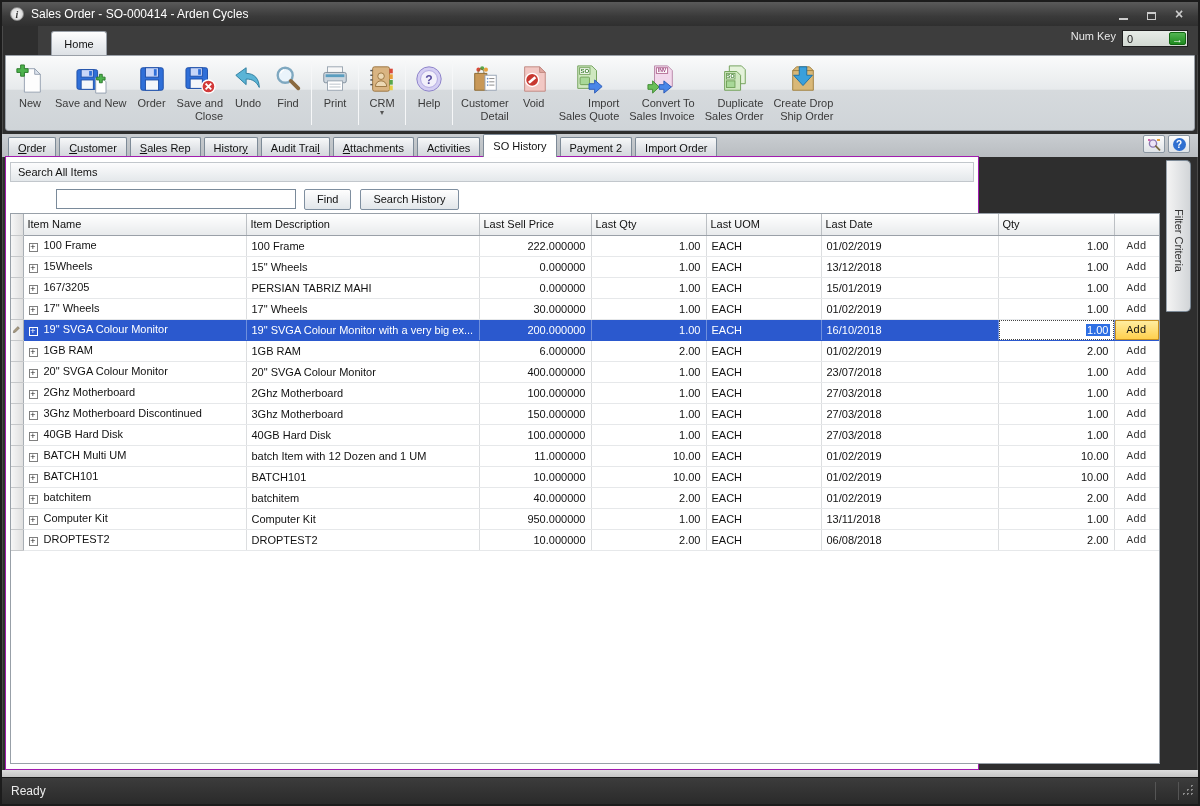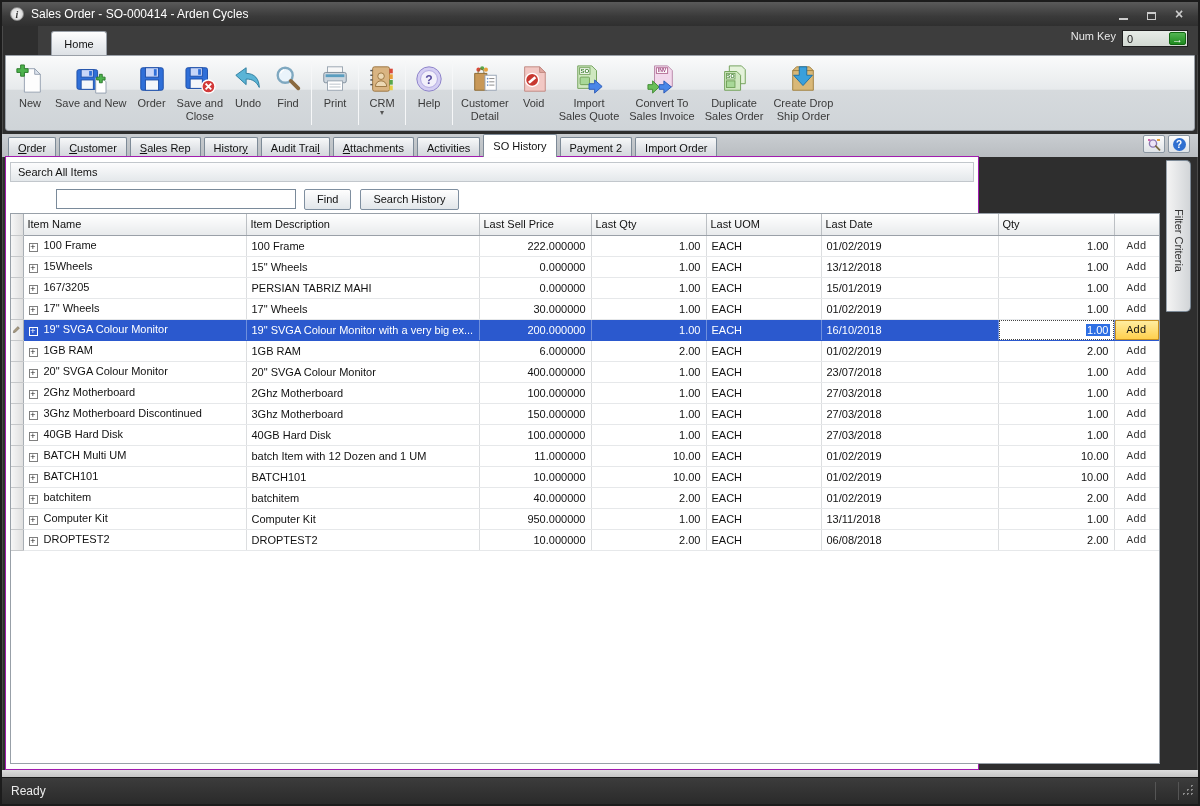--- a/index.html
+++ b/index.html
@@ -33,21 +33,21 @@
   .numkey-go { position:absolute; right:1px; top:1px; bottom:1px; width:17px; border-radius:2px;
     background:linear-gradient(#52b552,#1f8a1f); color:#fff; font-size:11px; font-weight:bold;
     display:flex; align-items:center; justify-content:center; border:1px solid #126612; }
 
   
   .ribbon-body { position:absolute; top:53px; left:3px; right:3px; height:76px; border-radius:0 0 3px 3px;
     background:linear-gradient(#fafbfb,#e7eaec 45%,#d6dadd 46%,#cfd4d8); border:1px solid #9aa0a8;
     display:flex; align-items:stretch; padding:2px 4px; }
   .rb-btn { display:flex; flex-direction:column; align-items:center; padding:4px 5px 2px; border-radius:3px; }
   .rb-btn .ic { height:34px; display:flex; align-items:center; justify-content:center; }
-  .rb-lbl { font-size:11px; color:#3a3a3a; text-align:center; white-space:pre-line; line-height:1.2; margin-top:1px; }
+  .rb-lbl { font-size:11px; color:#3a3a3a; text-align:right; white-space:pre-line; line-height:1.2; margin-top:1px; }
   .crm-caret { font-size:8px; color:#555; line-height:6px; }
   .rb-sep { width:1px; background:#b2b6ba; border-right:1px solid #f6f7f8; margin:3px 3px; }
 
   
   .tabstrip { position:absolute; top:132px; left:0; right:0; height:23px;
     background:linear-gradient(#c9cdd1,#b9bdc1); }
   .doc-tabs { position:absolute; left:6px; bottom:0; display:flex; gap:3px; align-items:flex-end; }
   .doc-tab { height:20px; padding:0 9px; background:linear-gradient(#f7f8f9,#dfe2e6 60%,#d3d7db);
     border:1px solid #7d8a97; border-bottom:none; border-radius:2px 2px 0 0; font-size:11px; color:#111;
     display:flex; align-items:center; }

